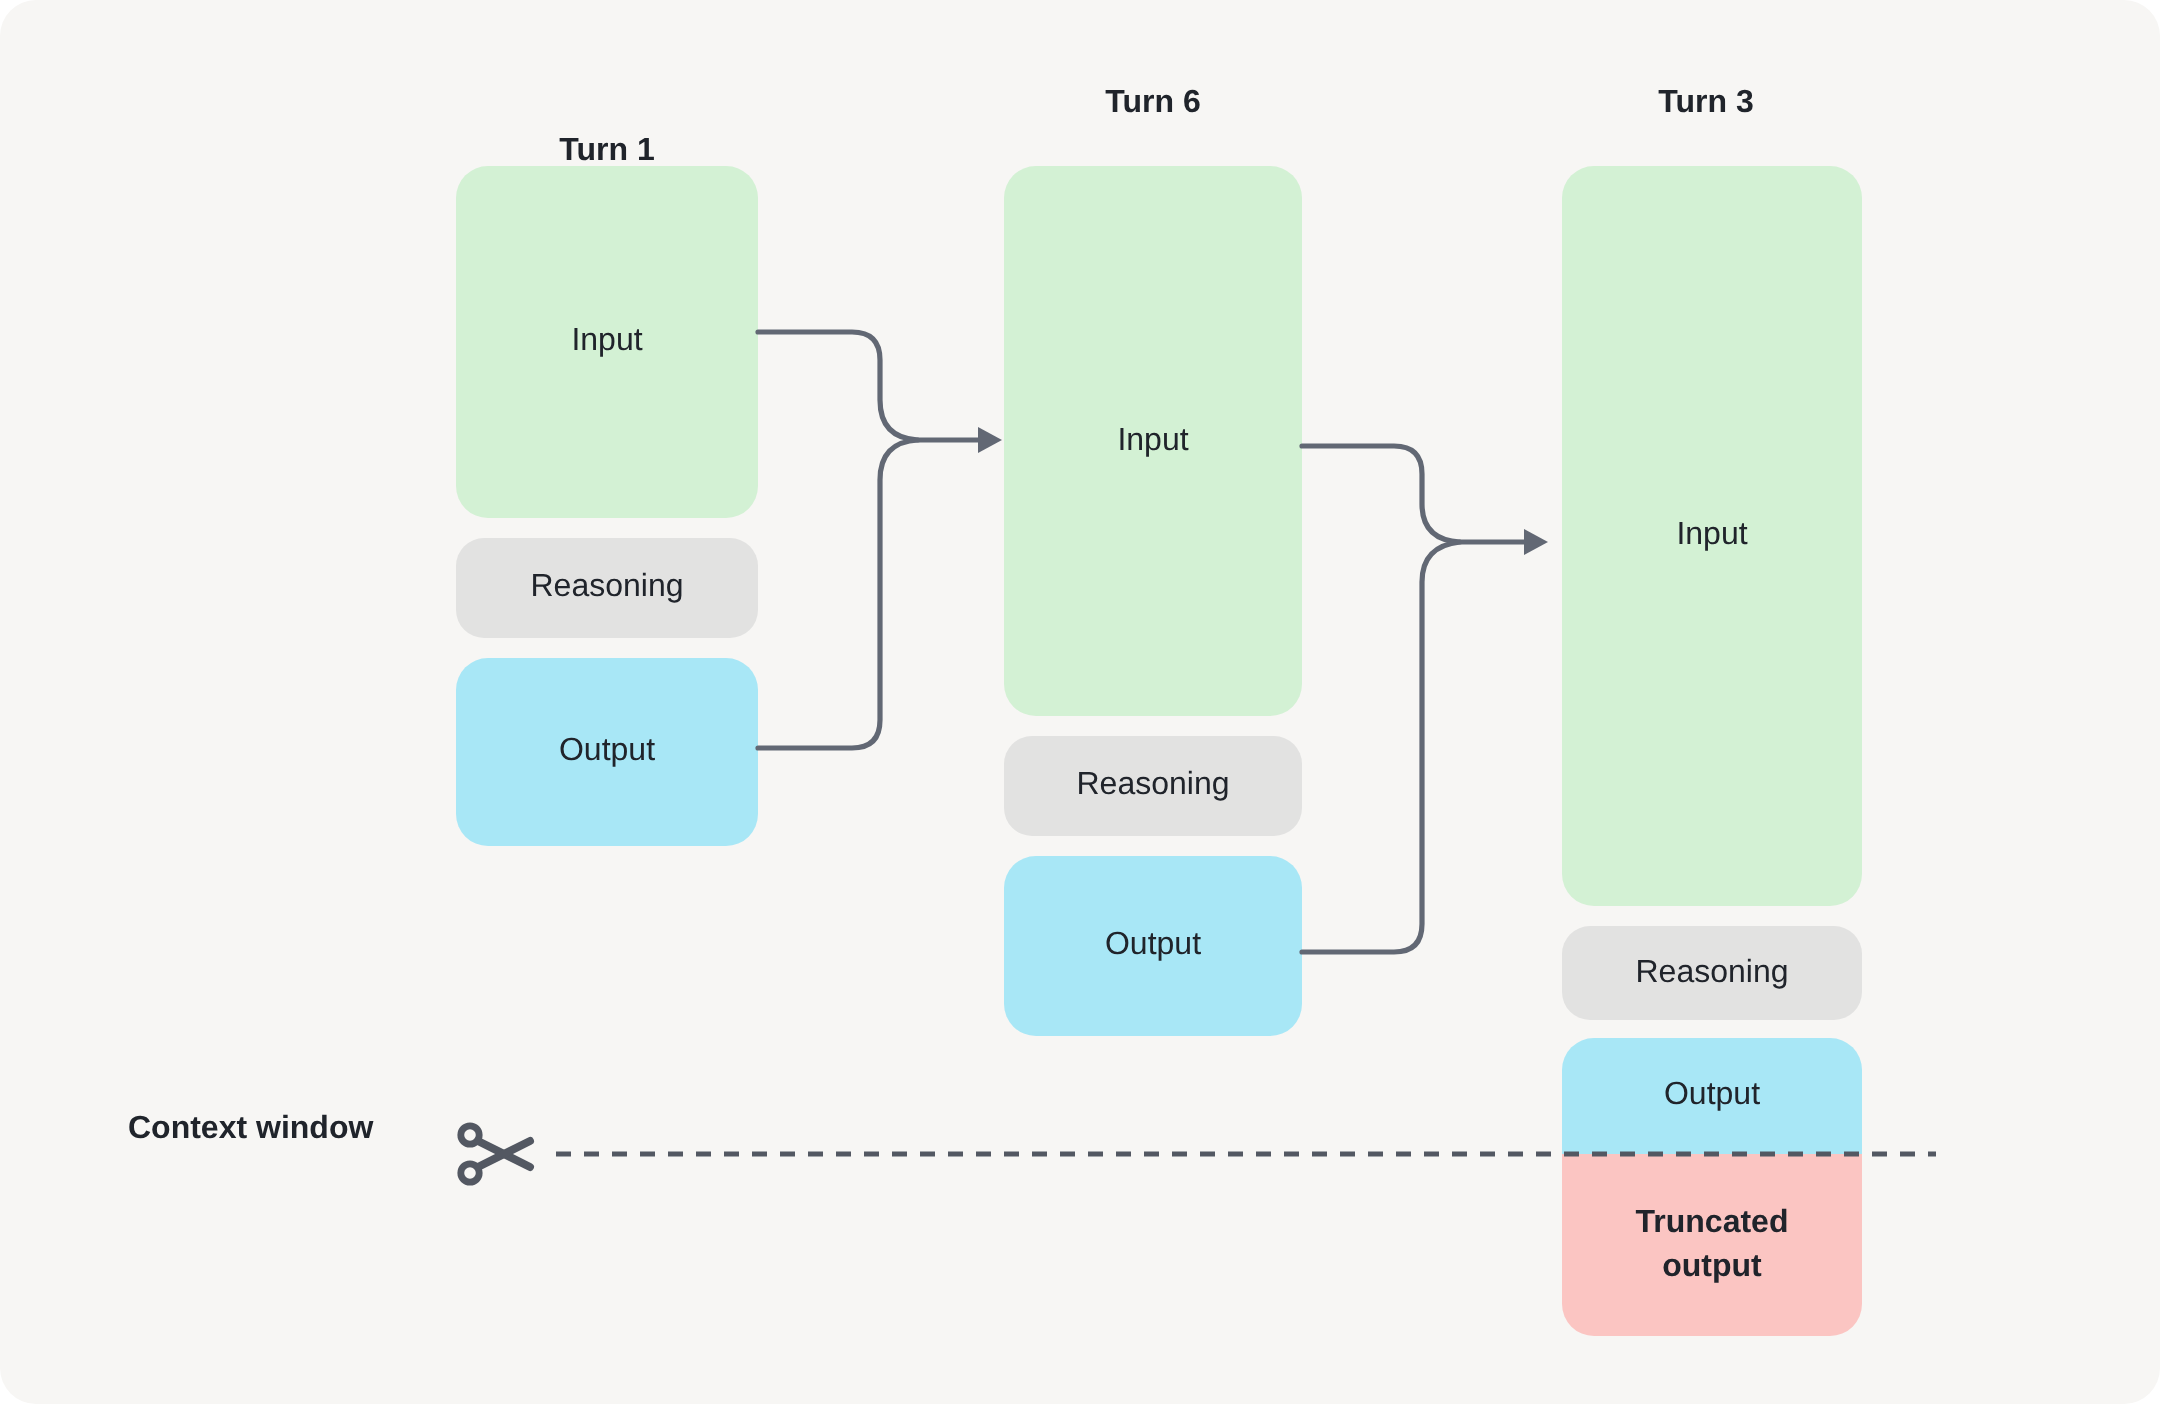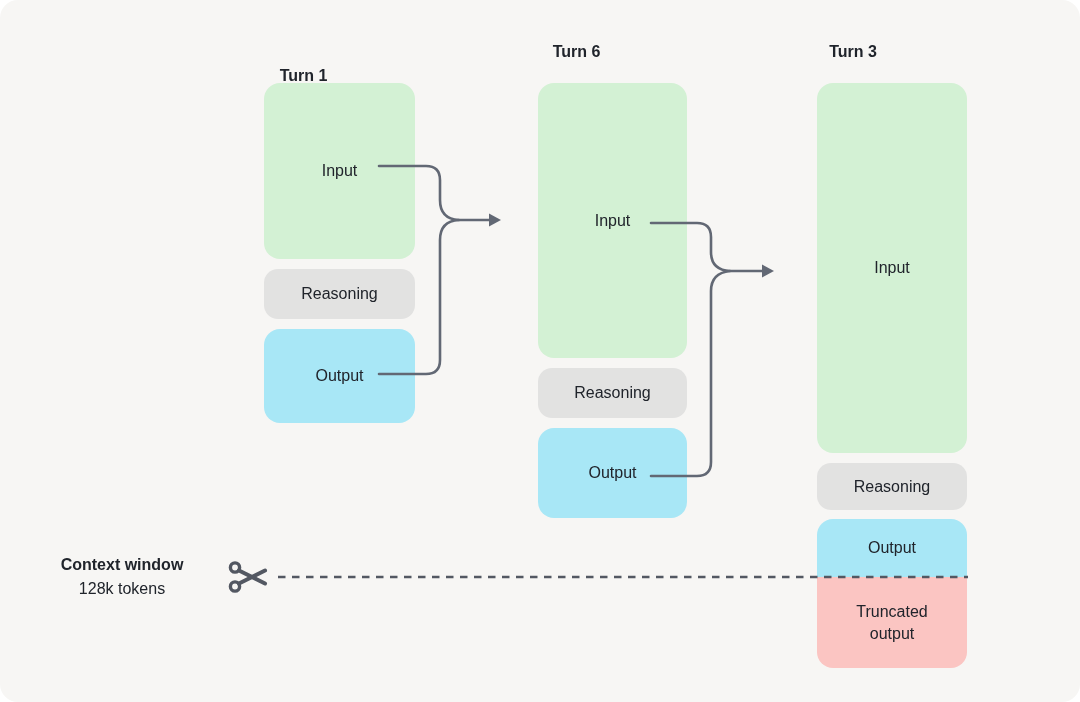--- a/index.html
+++ b/index.html
@@ -21,26 +21,26 @@
     font-size:16px; font-weight:600; text-align:center;
     line-height:20px;
   }
   #turn1-title{left:228px; width:151px;margin-top:24px;}
   #turn2-title{left:502px; width:149px;}
   #turn3-title{left:778px; width:150px;}
 
   .block{
     position:absolute;
     display:flex; align-items:center; justify-content:center;
-    font-size:16px; text-align:center; line-height:22px;margin-left:36px;
+    font-size:16px; text-align:center; line-height:22px;
   }
   .block-input{ background:var(--input-bg,#d3f1d4); border-radius:16px;}
   .block-reasoning{ background:var(--reasoning-bg,#e2e2e1); border-radius:14px;}
   .block-output{ background:var(--output-bg,#a8e7f6); border-radius:16px;}
-  .block-truncated{ background:var(--truncated-bg,#fbc5c2); border-radius:0 0 16px 16px;}
+  .block-truncated{ background:var(--truncated-bg,#fbc5c2); border-radius:0 0 16px 16px;font-weight:bold;}
 
   
   #t1-input     {left:228px; top:83px;  width:151px; height:176px;}
   #t1-reasoning {left:228px; top:269px; width:151px; height:50px;}
   #t1-output    {left:228px; top:329px; width:151px; height:94px;}
 
   
   #t2-input     {left:502px; top:83px;  width:149px; height:275px;}
   #t2-reasoning {left:502px; top:368px; width:149px; height:50px;}
   #t2-output    {left:502px; top:428px; width:149px; height:90px;}
@@ -51,22 +51,22 @@
   #t3-output    {left:781px; top:519px; width:150px; height:58px; border-radius:16px 16px 0 0;}
   #t3-truncated {left:781px; top:577px; width:150px; height:91px;}
   #t3-truncated .wrap-label{max-width:110px;}
 
   #arrow-layer{position:absolute; left:0; top:0; width:1080px; height:702px; pointer-events:none;}
   .flow-line{fill:none; stroke:var(--arrow,#646a76); stroke-width:2.6; stroke-linecap:round;}
   .flow-head{fill:var(--arrow,#646a76); stroke:none;}
   .cut-line{fill:none; stroke:var(--cut-line,#50555f); stroke-width:2.6; stroke-dasharray:7.5 6.5;}
 
   #context-window{
-    position:absolute; left:42px; top:553px; width:160px;
-    text-align:center;
+    position:absolute; left:64px; top:553px; width:160px;
+    text-align:left;
   }
   #context-window .cw-title{font-size:16px; font-weight:700; line-height:24px;}
   #context-window .cw-subtitle{font-size:16px; font-weight:400; line-height:24px;}
 
   #scissors{
     position:absolute; left:226px; top:558px; width:48px; height:38px;
   }
   .scissor-stroke{stroke:var(--cut-line,#5b6170); fill:none; stroke-linecap:round;}
 </style>
 </head>
@@ -130,16 +130,15 @@
 
   <svg id="scissors" viewBox="0 0 48 38" aria-hidden="true">
     <circle class="scissor-stroke" cx="9" cy="9.5" r="4.6" stroke-width="3.4"></circle>
     <circle class="scissor-stroke" cx="9" cy="28.5" r="4.6" stroke-width="3.4"></circle>
     <path class="scissor-stroke" d="M 13 12.5 L 39 25.5" stroke-width="4"></path>
     <path class="scissor-stroke" d="M 13 25.5 L 39 12.5" stroke-width="4"></path>
   </svg>
 
   <div id="context-window">
     <div class="cw-title">Context window</div>
-    <div class="cw-subtitle">128k tokens</div>
   </div>
 
 </div>
 
 </body></html>

